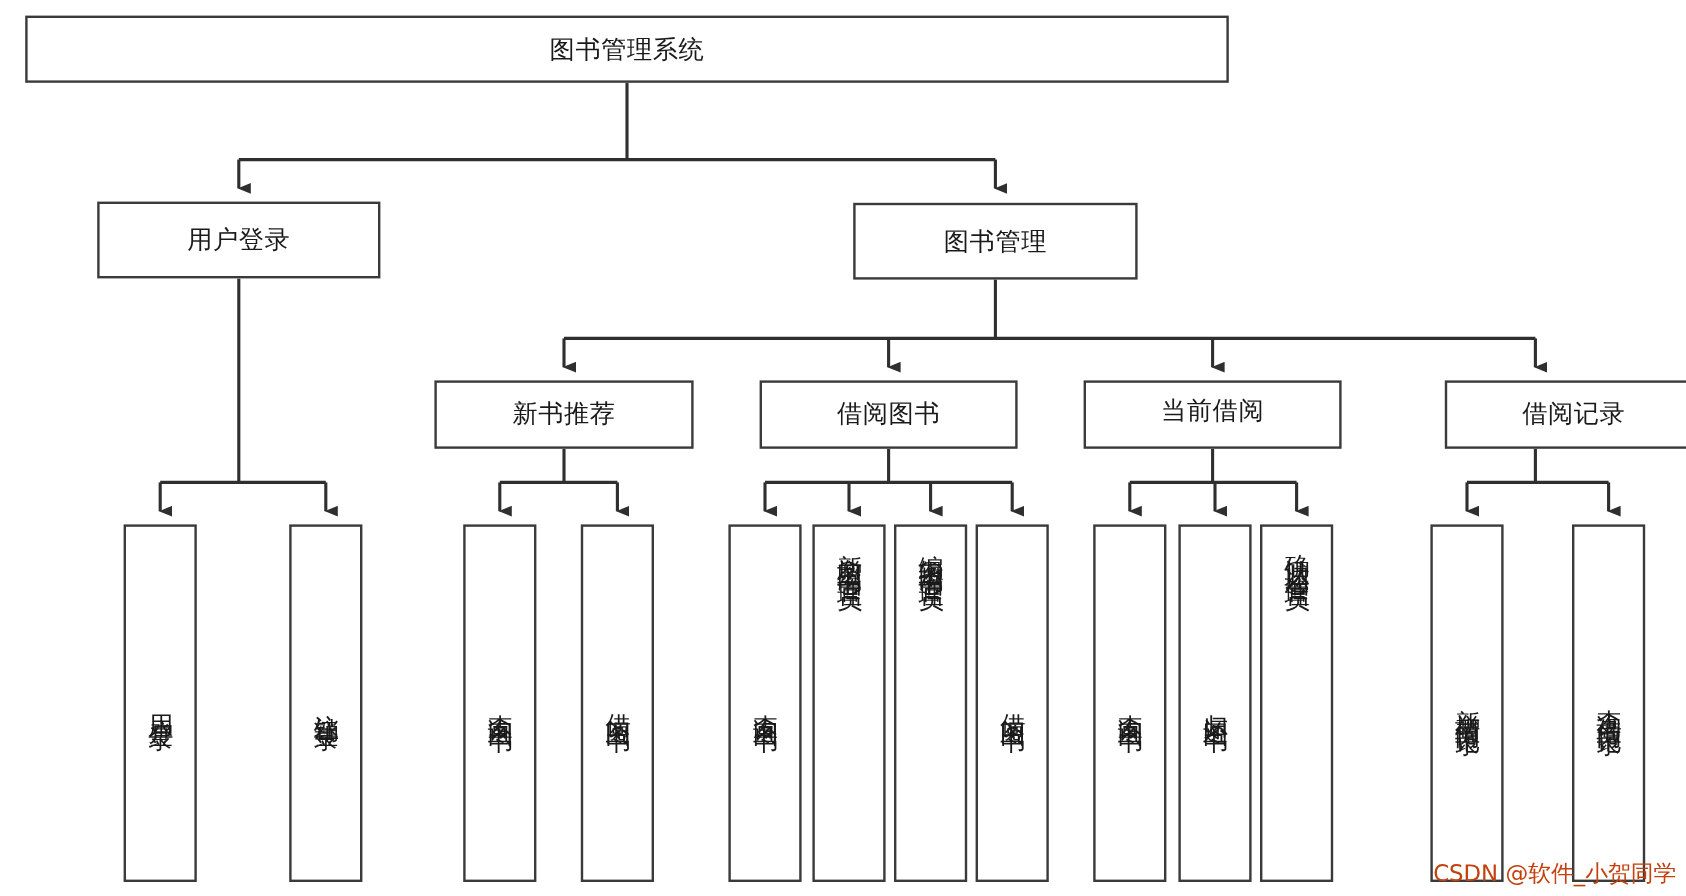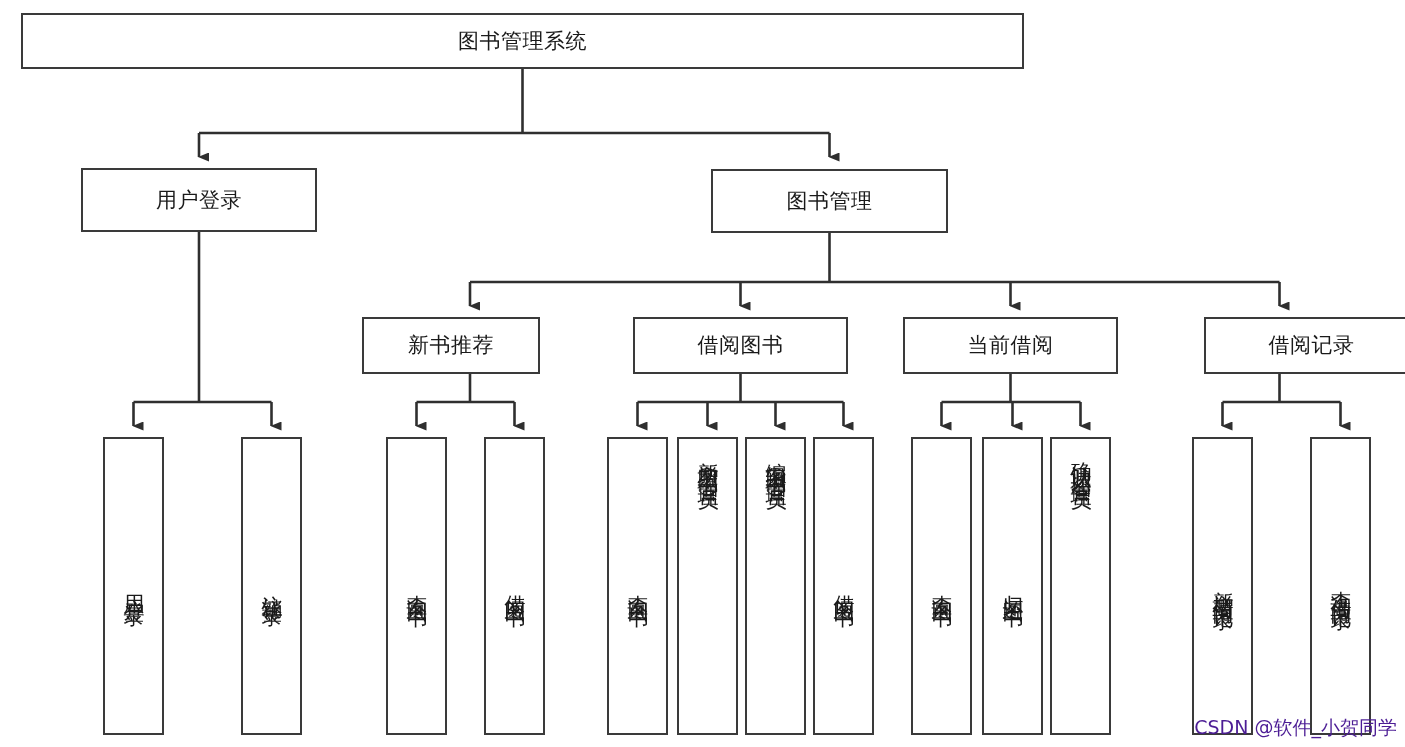--- a/index.html
+++ b/index.html
@@ -56,21 +56,21 @@
     white-space: nowrap;
     font-size: 21px;
     letter-spacing: 4px;
     line-height: 1;
   }
   .watermark {
     position: absolute;
     right: 8px;
     bottom: 6px;
     font-size: 19px;
-    color: #4c1d95;
+    color: #c2410c;
     z-index: 5;
     white-space: nowrap;
     font-family: "DejaVu Sans", "Liberation Sans", sans-serif;
   }
 </style>
 </head>
 <body>
 
 <div id="canvas">
 
@@ -120,27 +120,27 @@
   <div id="nodes-layer">
       <div class="node root" style="left: 21px; top: 13px; width: 1003px; height: 56px;">
         <span class="node-label">图书管理系统</span>
       </div>
       <div class="node level2" style="left: 81px; top: 168px; width: 236px; height: 64px;">
         <span class="node-label">用户登录</span>
       </div>
       <div class="node level2" style="left: 711px; top: 157px; width: 237px; height: 64px; margin-top: 12px;">
         <span class="node-label">图书管理</span>
       </div>
-      <div class="node level3" style="left: 362px; top: 317px; width: 178px; height: 57px;">
+      <div class="node level3" style="left: 362px; top: 317px; width: 216px; height: 57px;">
         <span class="node-label">新书推荐</span>
       </div>
       <div class="node level3" style="left: 633px; top: 317px; width: 215px; height: 57px;">
         <span class="node-label">借阅图书</span>
       </div>
-      <div class="node level3" style="left: 903px; top: 317px; width: 215px; height: 57px;">
+      <div class="node level3" style="left: 903px; top: 317px; width: 215px; height: 57px; font-family: Liberation Mono, monospace;">
         <span class="node-label">当前借阅</span>
       </div>
       <div class="node level3" style="left: 1172px; top: 317px; width: 215px; height: 57px; margin-left: 32px;">
         <span class="node-label">借阅记录</span>
       </div>
       <div class="node leaf centered" style="left: 103px; top: 437px; width: 61px; height: 298px;">
         <span class="node-label">用户登录</span>
       </div>
       <div class="node leaf centered" style="left: 241px; top: 437px; width: 61px; height: 298px;">
         <span class="node-label">注销登录</span>

